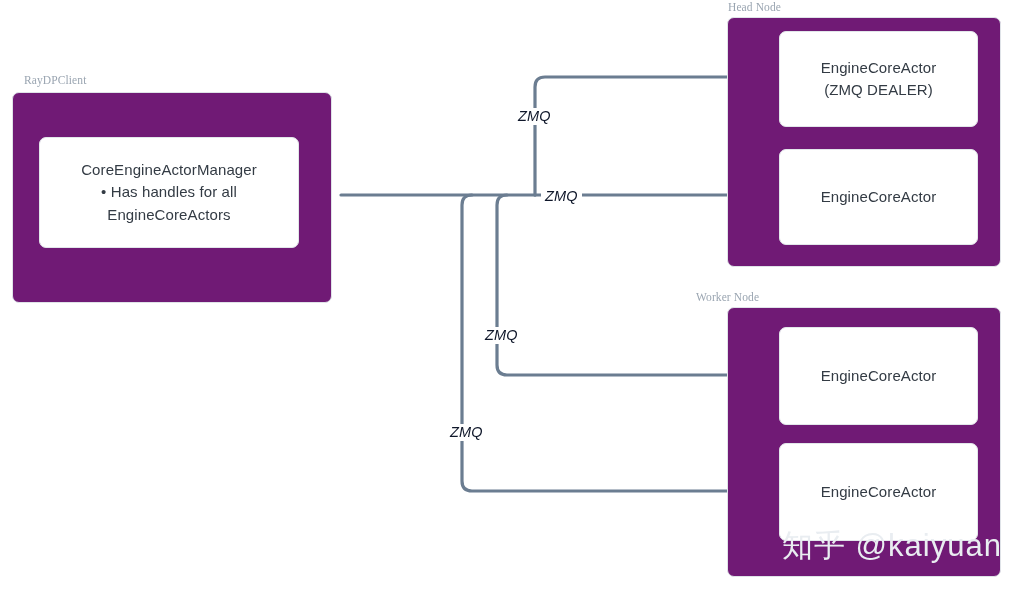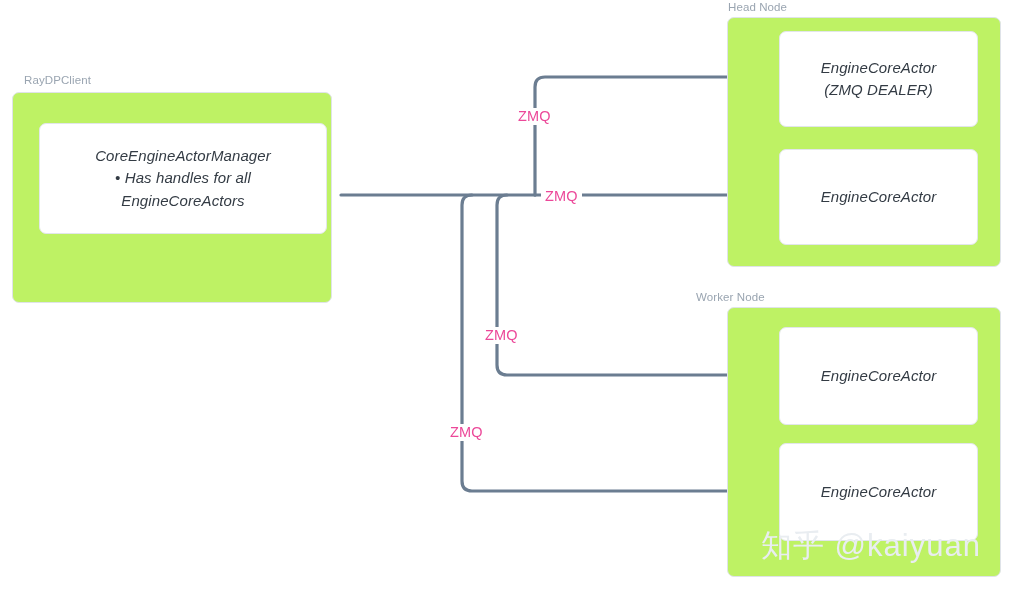--- a/index.html
+++ b/index.html
@@ -17,31 +17,31 @@
     height: 589px;
     background: #ffffff;
     overflow: hidden;
   }
 
   
   .group {
     position: absolute;
     border: 1.4px solid #dfe3e8;
     border-radius: 7px;
-    background: #bef264;
+    background: #701a75;
     box-sizing: border-box;
-    font-style: italic;
   }
   .group-label {
     position: absolute;
     font-size: 11.5px;
     color: #9aa5b1;
     letter-spacing: 0.1px;
     white-space: nowrap;
     line-height: 1;
+    font-family: Liberation Serif, serif;
   }
 
   
   .node {
     position: absolute;
     border: 1.4px solid #e2e6ea;
     border-radius: 7px;
     background: #ffffff;
     box-sizing: border-box;
     display: flex;
@@ -78,26 +78,27 @@
     stroke-linejoin: round;
   }
   .arrow-head {
     fill: #6b7d91;
   }
 
   
   .edge-label {
     position: absolute;
     font-size: 14.5px;
-    color: #ec4899;
+    color: #0f172a;
     background: #ffffff;
     padding: 1px 4px;
     line-height: 1;
     white-space: nowrap;
     letter-spacing: 0.2px;
+    font-style: italic;
   }
 
   
   .watermark {
     position: absolute;
     font-size: 31px;
     color: #e9edf1;
     white-space: nowrap;
     letter-spacing: 1px;
     user-select: none;
@@ -120,21 +121,21 @@
 
     <path class="wire" d="M 507 195 Q 497 195 497 205 L 497 365 Q 497 375 507 375 L 760 375"></path>
     <polygon class="arrow-head" points="760,368 773,375 760,382"></polygon>
 
     <path class="wire" d="M 472 195 Q 462 195 462 205 L 462 481 Q 462 491 472 491 L 760 491"></path>
     <polygon class="arrow-head" points="760,484 773,491 760,498"></polygon>
   </svg>
 
   <div class="group-label" style="left:24px; top:75px;">RayDPClient</div>
   <div class="group" style="left:12px; top:92px; width:320px; height:211px;">
-    <div class="node" style="left:26px; top:30px; width:288px; height:111px;">
+    <div class="node" style="left:26px; top:44px; width:260px; height:111px;">
       <div class="node-text manager">CoreEngineActorManager
 •  Has handles for all
 EngineCoreActors</div>
     </div>
   </div>
 
   <div class="group-label" style="left:728px; top:2px;">Head Node</div>
   <div class="group" style="left:727px; top:17px; width:274px; height:250px;">
     <div class="node" style="left:51px; top:13px; width:199px; height:96px;">
       <div class="node-text">EngineCoreActor
@@ -156,15 +157,15 @@
   </div>
 
   <div class="edge-label" style="left:514px; top:108px;">ZMQ</div>
 
   <div class="edge-label" style="left:541px; top:188px;">ZMQ</div>
 
   <div class="edge-label" style="left:481px; top:327px;">ZMQ</div>
 
   <div class="edge-label" style="left:446px; top:424px;">ZMQ</div>
 
-  <div class="watermark" style="left:761px; top:525px;">知乎 @kaiyuan</div>
+  <div class="watermark" style="left:782px; top:525px;">知乎 @kaiyuan</div>
 
 </div>
 
 </body></html>

